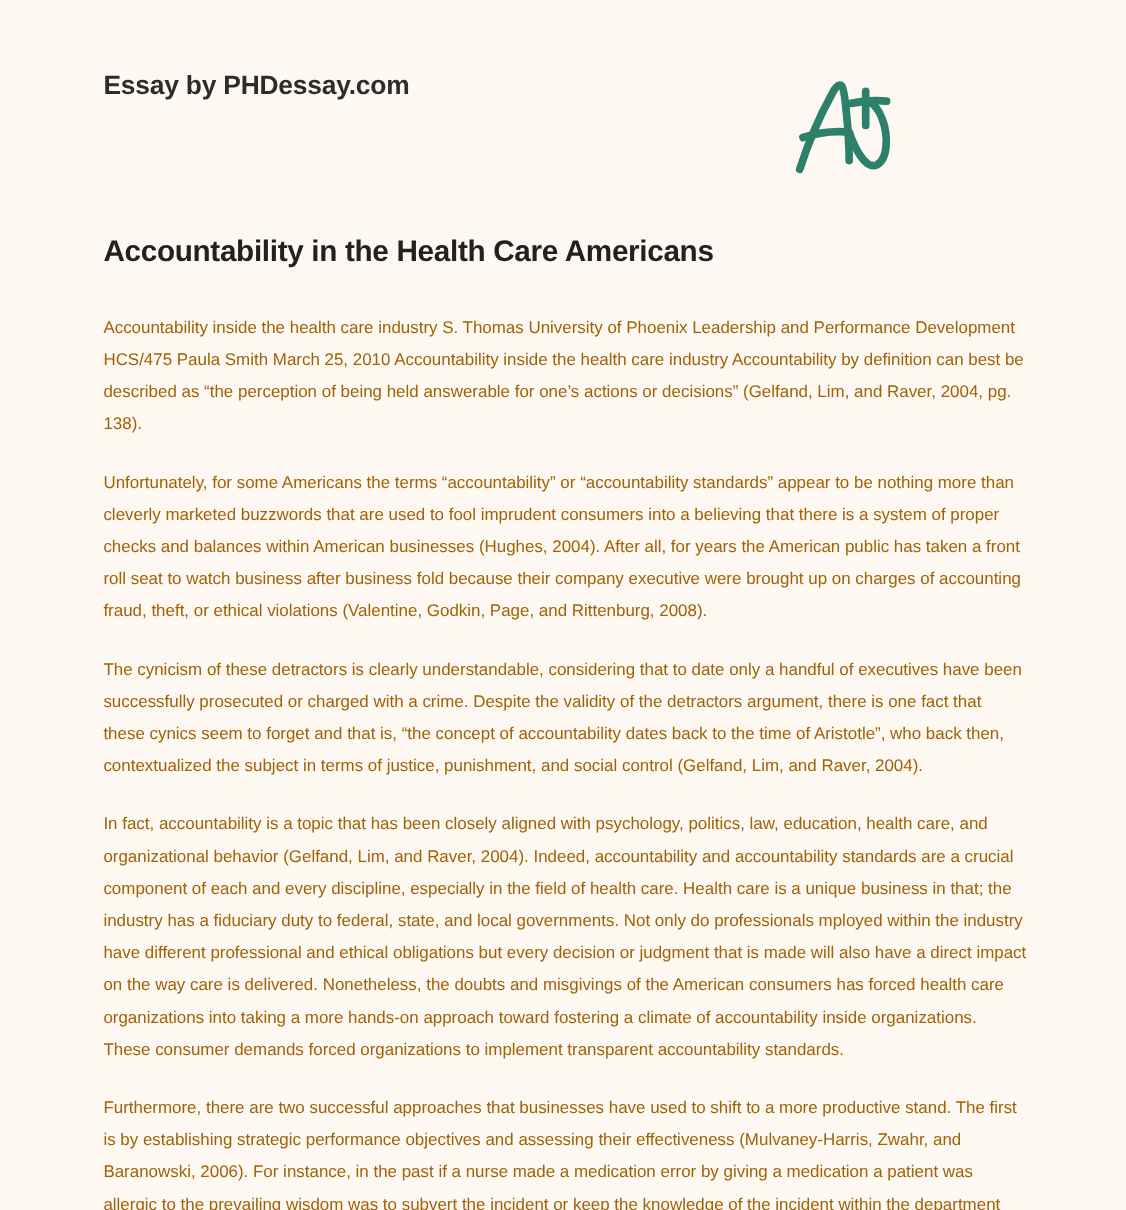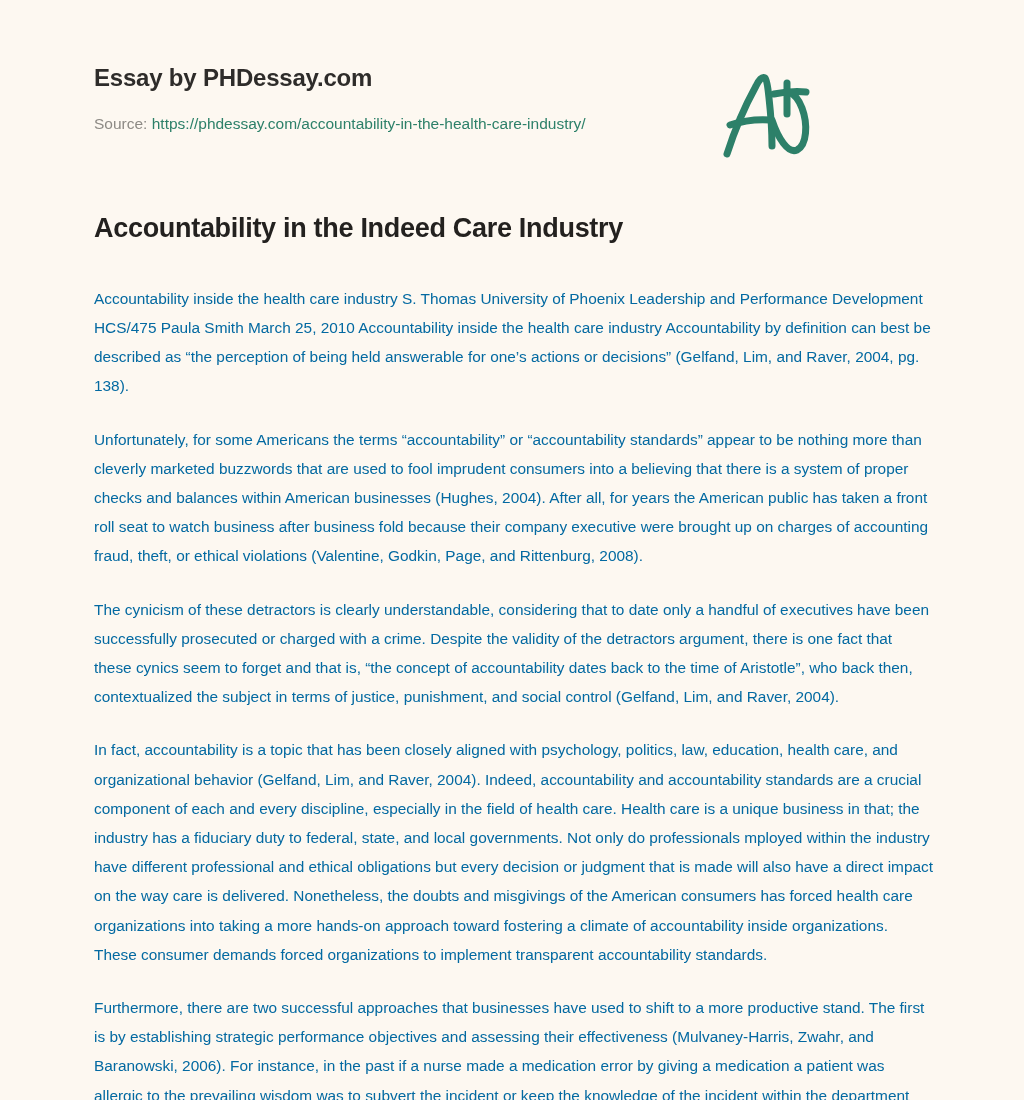--- a/index.html
+++ b/index.html
@@ -82,59 +82,55 @@
     font-weight: bold;
     color: #23211f;
     letter-spacing: -0.3px;
     line-height: 1.25;
     margin: 0 0 38px 0;
   }
 
   .body-text p {
     font-size: 15.4px;
     line-height: 29.2px;
-    color: #0369a1;
+    color: #a16207;
     margin: 0 13px 24px 0;
     text-align: left;
   }
   .body-text p:last-child {
     margin-bottom: 0;
   }
 </style>
 </head>
 <body>
 
 <div class="page">
 
   <div class="header">
     <h1 class="brand-title">Essay by PHDessay.com</h1>
 
-    <div class="source-line">
-      <span class="source-label">Source:</span>
-      <a class="source-url" href="#">https://phdessay.com/accountability-in-the-health-care-industry/</a>
-    </div>
 
     <div class="logo">
       <svg viewBox="0 0 110 110" xmlns="http://www.w3.org/2000/svg" fill="none" stroke="#2d8069" stroke-width="7" stroke-linecap="round" stroke-linejoin="round">
 
         <path d="M15 92 C 22 70, 33 44, 44 24 C 47 18, 50 14, 53 16 C 55 18, 56 26, 57 36 C 59 54, 60 74, 60 84"></path>
 
         <path d="M18 63 C 30 59, 46 57, 59 58"></path>
 
         <path d="M60 58 C 66 76, 76 92, 85 88 C 95 83, 96 62, 90 46 C 87 38, 82 32, 77 30"></path>
 
         <path d="M75 21 C 75 31, 75 43, 75 52"></path>
 
         <path d="M62 32 C 72 30, 85 29, 94 30"></path>
       </svg>
     </div>
   </div>
 
   <div class="article">
-    <h2 class="doc-title">Accountability in the Indeed Care Industry</h2>
+    <h2 class="doc-title">Accountability in the Health Care Americans</h2>
 
     <div class="body-text">
       <p>Accountability inside the health care industry S. Thomas University of Phoenix Leadership and Performance Development HCS/475 Paula Smith March 25, 2010 Accountability inside the health care industry Accountability by definition can best be described as “the perception of being held answerable for one’s actions or decisions” (Gelfand, Lim, and Raver, 2004, pg. 138).</p>
       <p>Unfortunately, for some Americans the terms “accountability” or “accountability standards” appear to be nothing more than cleverly marketed buzzwords that are used to fool imprudent consumers into a believing that there is a system of proper checks and balances within American businesses (Hughes, 2004). After all, for years the American public has taken a front roll seat to watch business after business fold because their company executive were brought up on charges of accounting fraud, theft, or ethical violations (Valentine, Godkin, Page, and Rittenburg, 2008).</p>
       <p>The cynicism of these detractors is clearly understandable, considering that to date only a handful of executives have been successfully prosecuted or charged with a crime. Despite the validity of the detractors argument, there is one fact that these cynics seem to forget and that is, “the concept of accountability dates back to the time of Aristotle”, who back then, contextualized the subject in terms of justice, punishment, and social control (Gelfand, Lim, and Raver, 2004).</p>
       <p>In fact, accountability is a topic that has been closely aligned with psychology, politics, law, education, health care, and organizational behavior (Gelfand, Lim, and Raver, 2004). Indeed, accountability and accountability standards are a crucial component of each and every discipline, especially in the field of health care. Health care is a unique business in that; the industry has a fiduciary duty to federal, state, and local governments. Not only do professionals mployed within the industry have different professional and ethical obligations but every decision or judgment that is made will also have a direct impact on the way care is delivered. Nonetheless, the doubts and misgivings of the American consumers has forced health care organizations into taking a more hands-on approach toward fostering a climate of accountability inside organizations. These consumer demands forced organizations to implement transparent accountability standards.</p>
       <p>Furthermore, there are two successful approaches that businesses have used to shift to a more productive stand. The first is by establishing strategic performance objectives and assessing their effectiveness (Mulvaney-Harris, Zwahr, and Baranowski, 2006). For instance, in the past if a nurse made a medication error by giving a medication a patient was allergic to the prevailing wisdom was to subvert the incident or keep the knowledge of the incident within the department where it occurred.</p>
 
     </div>
   </div>

